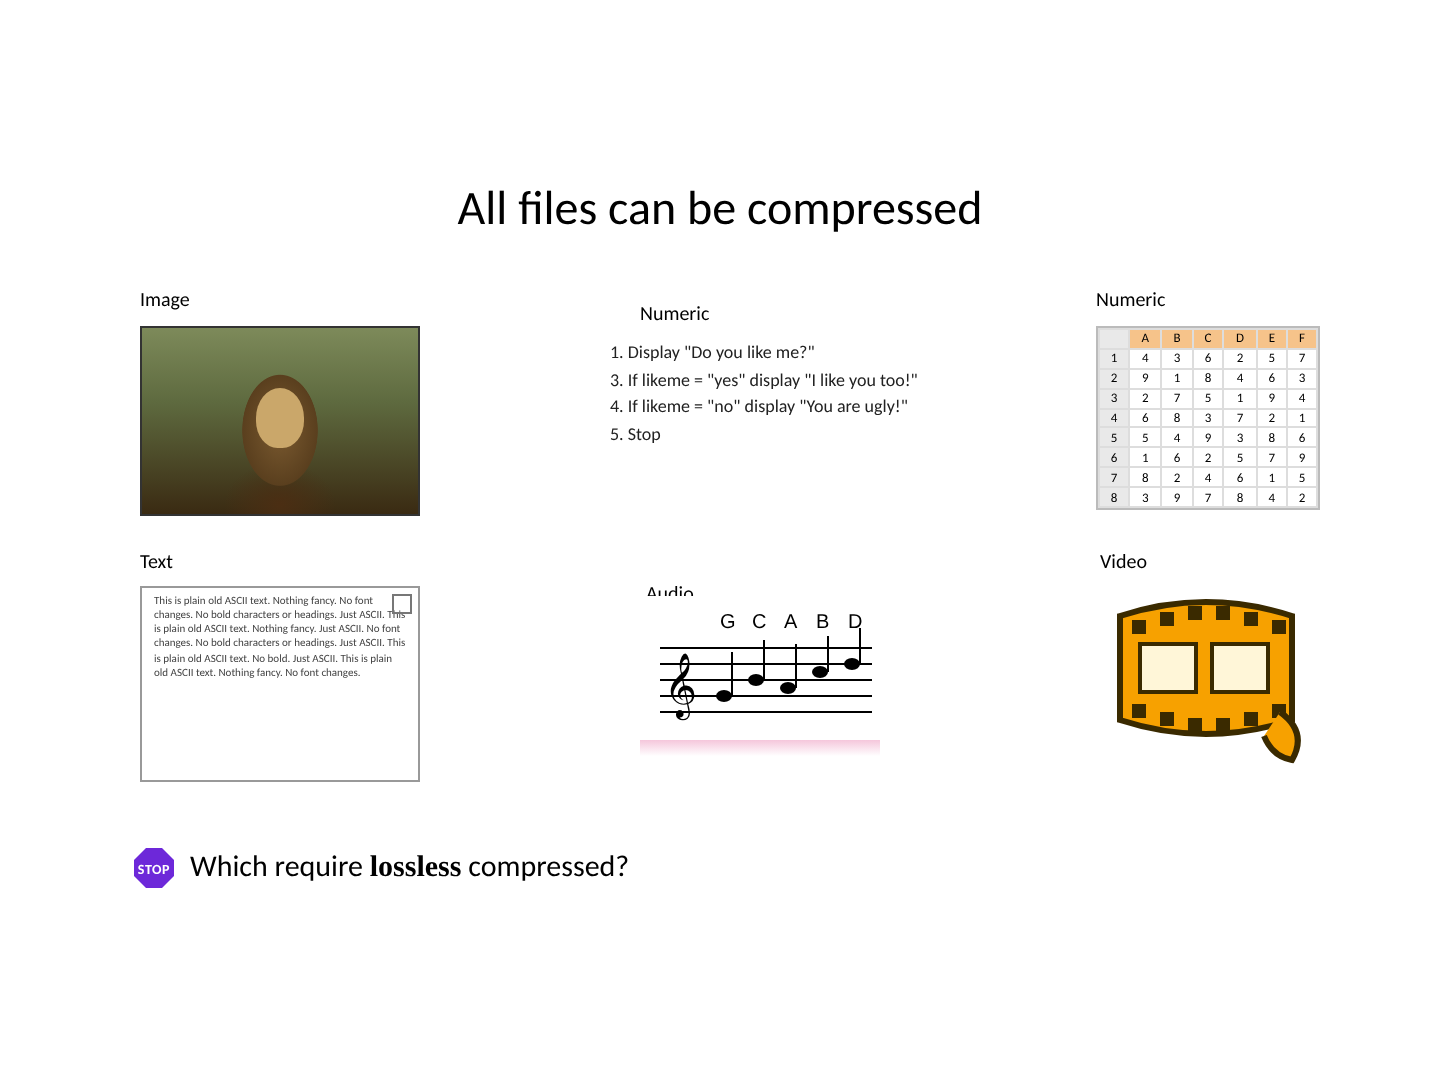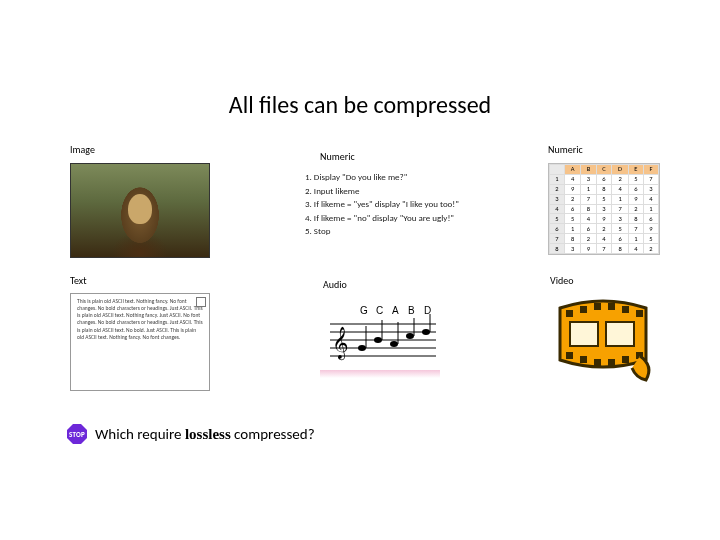--- a/index.html
+++ b/index.html
@@ -116,21 +116,20 @@
 <body>
 
 <div class="title">All files can be compressed</div>
 
 <div class="label" style="left:70px; top:143px;">Image</div>
 <div class="graphic mona"></div>
 
 <div class="label" style="left:320px; top:150px;">Numeric</div>
 <div class="graphic program-box">
   <div>1. Display "Do you like me?"</div>
-  <div>2. Input likeme</div>
   <div>3. If likeme = "yes" display "I like you too!"</div>
   <div>4. If likeme = "no" display "You are ugly!"</div>
   <div>5. Stop</div>
 </div>
 
 <div class="label" style="left:548px; top:143px;">Numeric</div>
 <div class="graphic numeric">
   <table>
     <tbody>
         <tr>
@@ -214,21 +213,21 @@
           <td>4</td>
           <td>2</td>
         </tr>
   </tbody>
     </table>
 </div>
 
 <div class="label" style="left:70px; top:274px;">Text</div>
 <div class="textdoc">This is plain old ASCII text. Nothing fancy. No font changes. No bold characters or headings. Just ASCII. This is plain old ASCII text. Nothing fancy. Just ASCII. No font changes. No bold characters or headings. Just ASCII. This is plain old ASCII text. No bold. Just ASCII. This is plain old ASCII text. Nothing fancy. No font changes.</div>
 
-<div class="label" style="left:323px; top:278px;">Audio</div>
+<div class="label" style="left:323px; top:290px;">Audio</div>
 <div class="graphic audio-box">
   <svg viewBox="0 0 120 78">
     <g stroke="#000" stroke-width="1">
       <line x1="10" y1="26" x2="116" y2="26"></line>
       <line x1="10" y1="34" x2="116" y2="34"></line>
       <line x1="10" y1="42" x2="116" y2="42"></line>
       <line x1="10" y1="50" x2="116" y2="50"></line>
       <line x1="10" y1="58" x2="116" y2="58"></line>
     </g>
     <text x="12" y="54" font-size="28" font-family="serif">𝄞</text>

